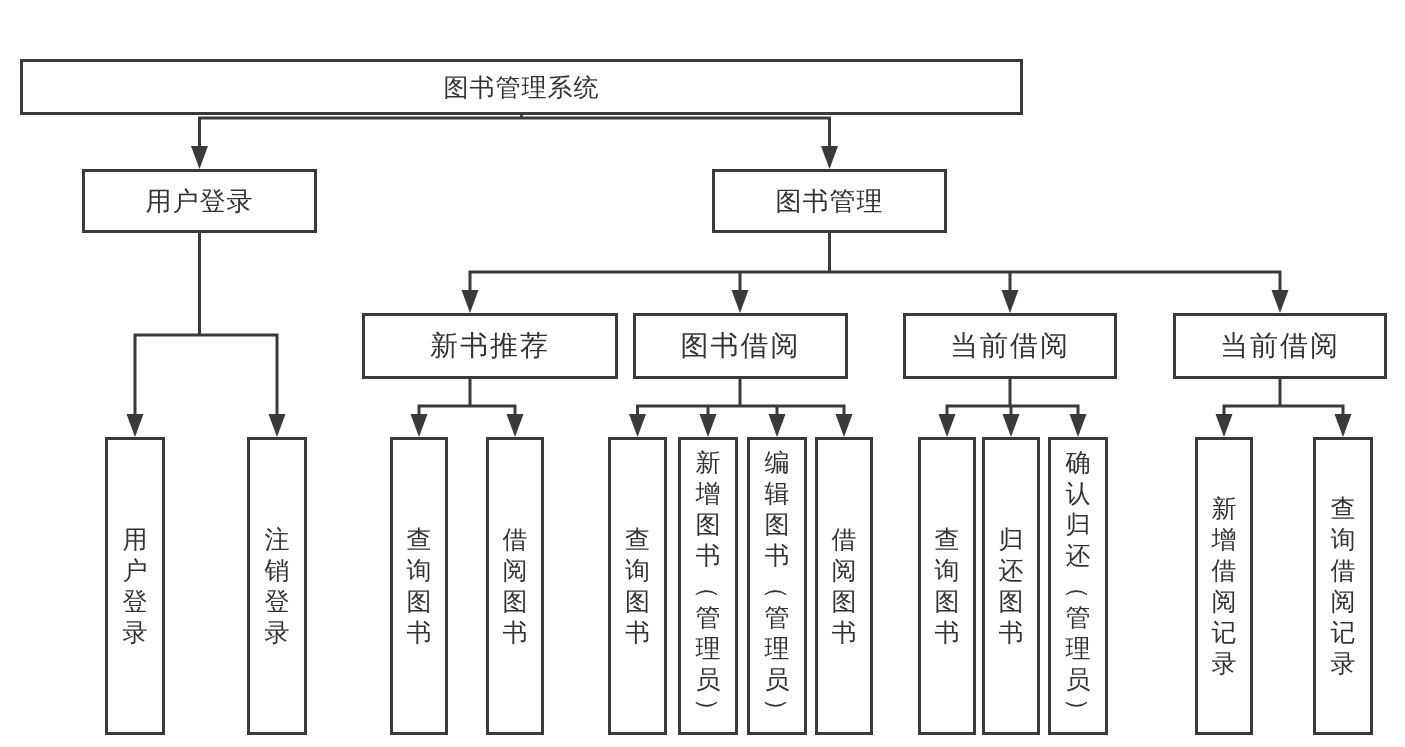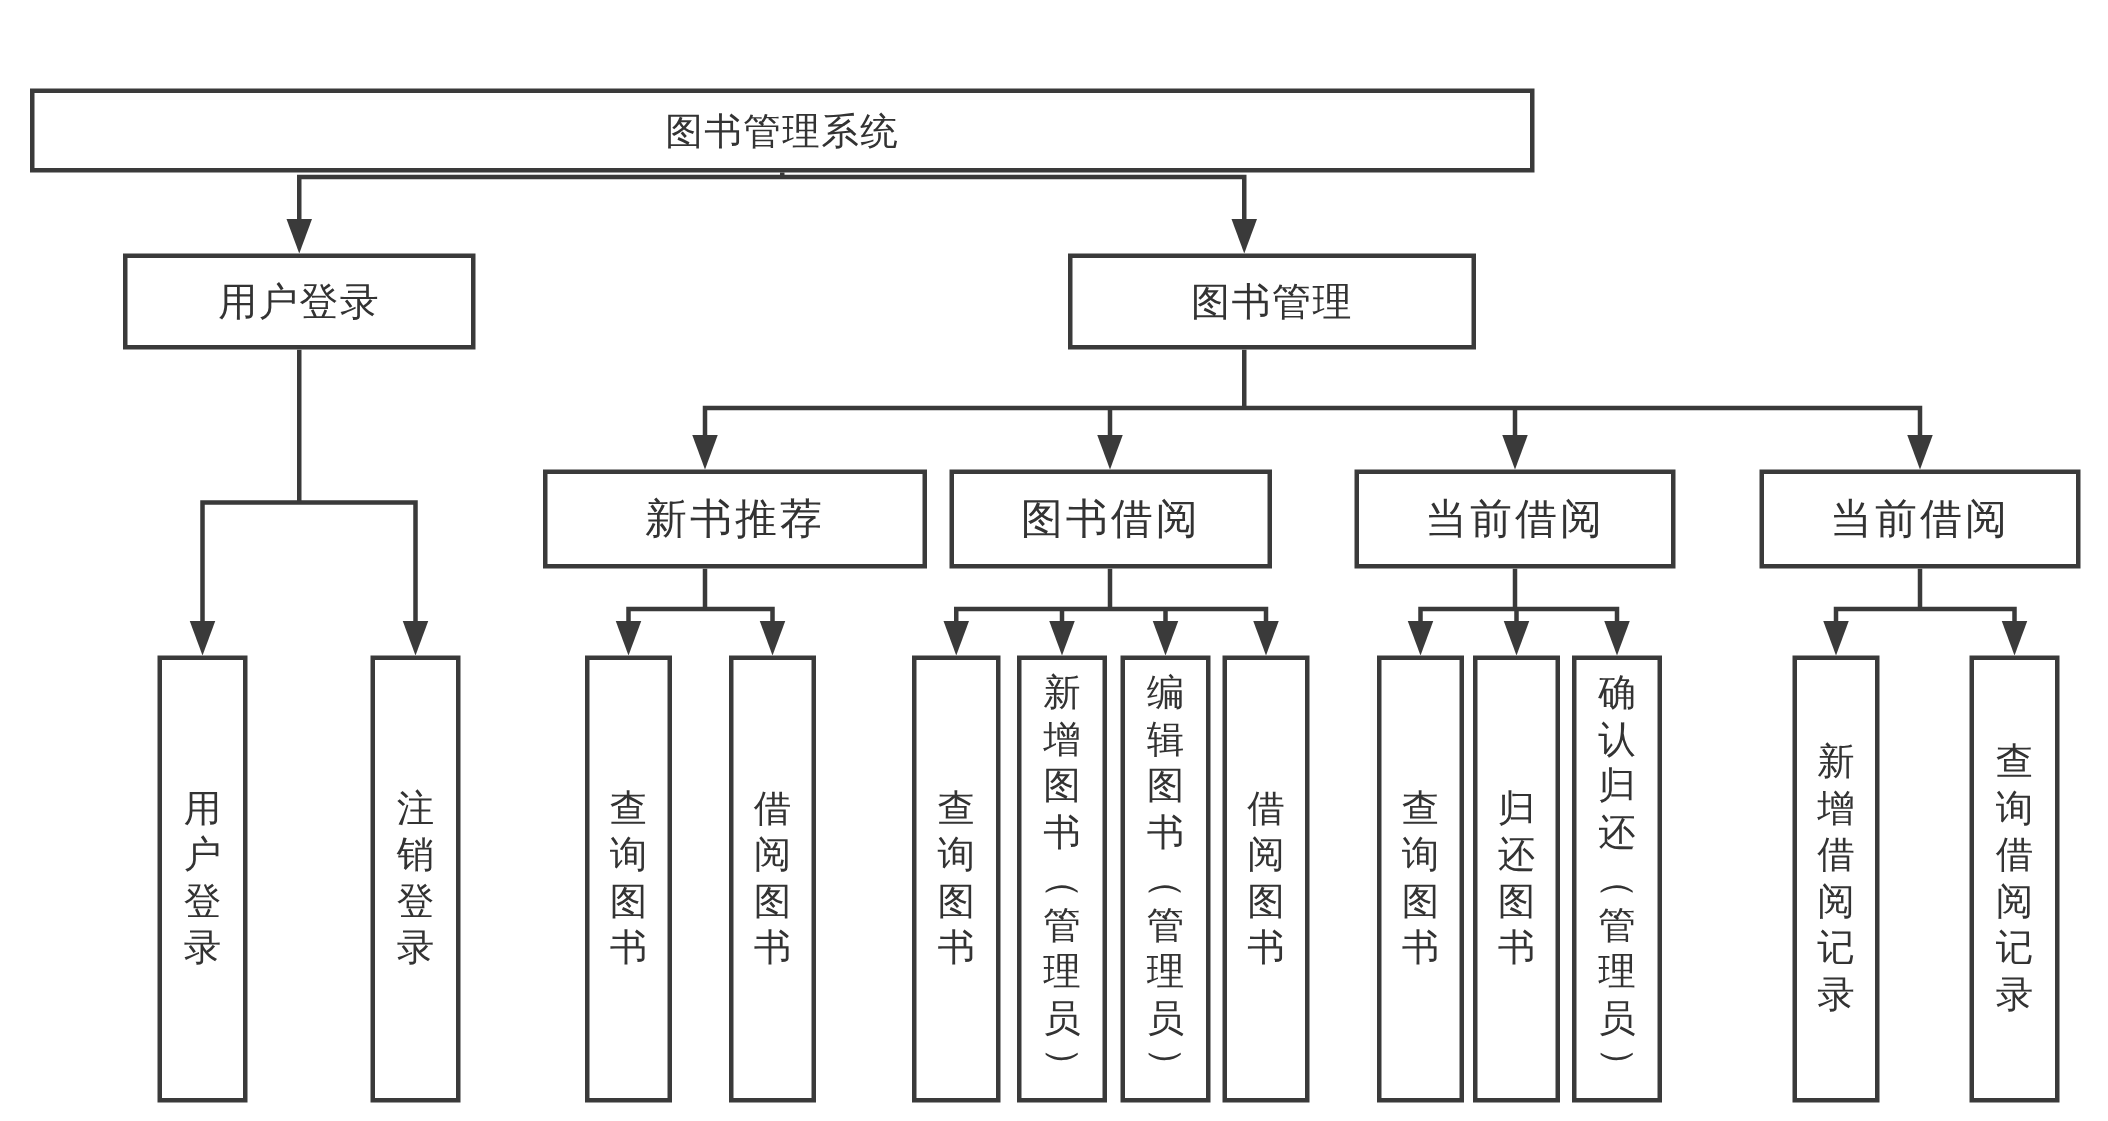--- a/index.html
+++ b/index.html
@@ -98,21 +98,21 @@
       <polygon points="1002.5,414 1019.5,414 1011,437"></polygon>
       <polygon points="1069.5,414 1086.5,414 1078,437"></polygon>
       <polygon points="1215.5,414 1232.5,414 1224,437"></polygon>
       <polygon points="1334.5,414 1351.5,414 1343,437"></polygon>
     </g>
   </svg>
 
   <div class="node root" style="left:20px;top:11px;width:1003px;height:56px;">图书管理系统</div>
 
   <div class="node branch" style="left:82px;top:169px;width:235px;height:64px;">用户登录</div>
-  <div class="node branch" style="left:712px;top:169px;width:272px;height:64px;">图书管理</div>
+  <div class="node branch" style="left:712px;top:169px;width:235px;height:64px;">图书管理</div>
 
   <div class="node section" style="left:362px;top:313px;width:256px;height:66px;">新书推荐</div>
   <div class="node section" style="left:633px;top:313px;width:215px;height:66px;">图书借阅</div>
   <div class="node section" style="left:903px;top:313px;width:214px;height:66px;">当前借阅</div>
   <div class="node section" style="left:1173px;top:313px;width:214px;height:66px;">当前借阅</div>
 
   <div class="leaf" style="left:105px;top:437px;width:60px;height:298px;">
       <span class="vchar">用</span>
       <span class="vchar">户</span>
       <span class="vchar">登</span>

